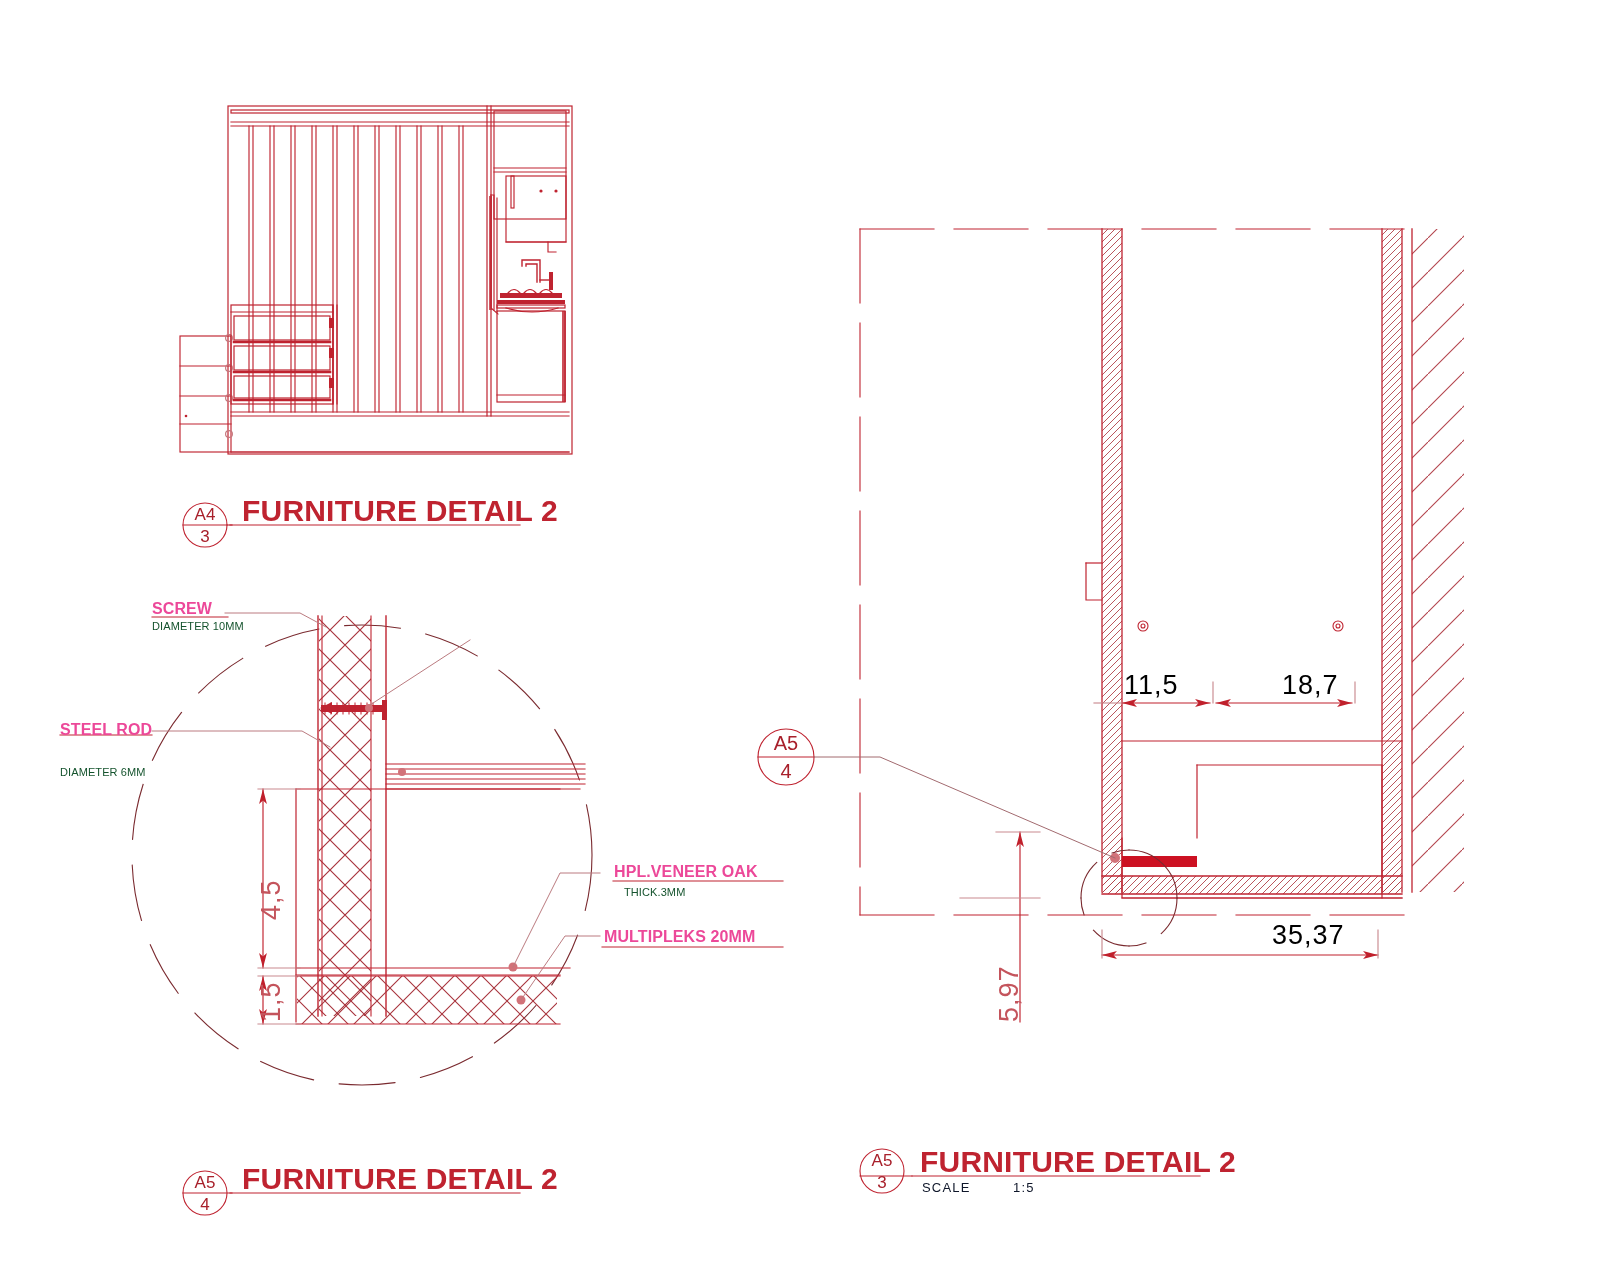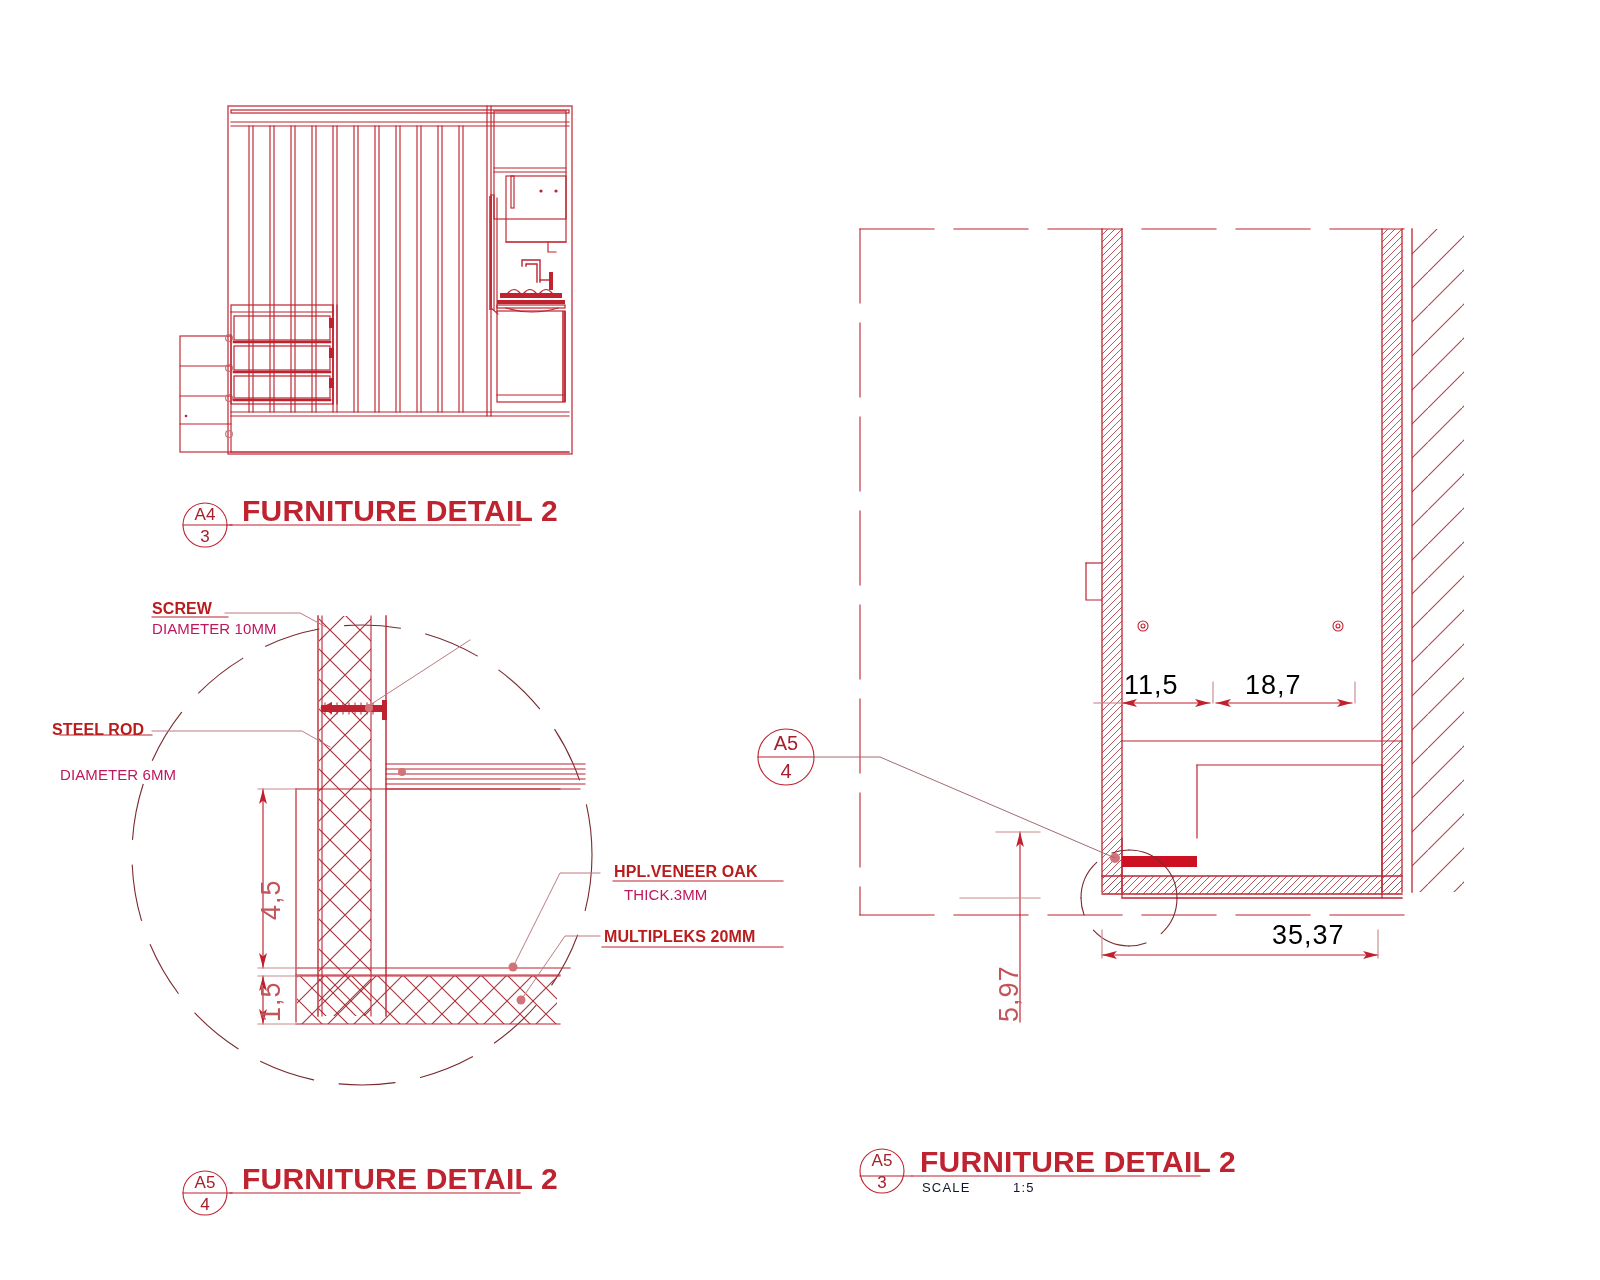--- a/index.html
+++ b/index.html
@@ -48,27 +48,27 @@
     text-align: center;
   }
   .bubble-bot {
     font-size: 17px;
     color: #a8202b;
     text-align: center;
   }
   .anno-bold {
     font-size: 16px;
     font-weight: bold;
-    color: #b91c1c;
+    color: #ec4899;
     letter-spacing: 0.1px;
   }
   .anno-reg {
-    font-size: 15px;
+    font-size: 11px;
     font-weight: normal;
-    color: #be185d;
+    color: #14532d;
     letter-spacing: 0.1px;
   }
   .dim-text {
     font-size: 27px;
     color: #000000;
     font-family: "Liberation Sans", sans-serif;
     letter-spacing: 1px;
   }
   .dim-text-v {
     font-size: 27px;
@@ -423,40 +423,40 @@
     </g>
   </svg>
 
   <div class="txt bubble-top" style="left:191px; top:506px; width:28px;">A4</div>
   <div class="txt bubble-bot" style="left:191px; top:528px; width:28px;">3</div>
   <div class="txt title-text" style="left:242px; top:496px;">FURNITURE DETAIL 2</div>
 
   <div class="txt anno-bold" style="left:152px; top:601px;">SCREW</div>
   <div class="txt anno-reg" style="left:152px; top:621px;">DIAMETER 10MM</div>
 
-  <div class="txt anno-bold" style="left:52px; top:722px;">STEEL ROD</div>
+  <div class="txt anno-bold" style="left:60px; top:722px;">STEEL ROD</div>
   <div class="txt anno-reg" style="left:60px; top:767px;">DIAMETER 6MM</div>
 
   <div class="txt anno-bold" style="left:614px; top:864px;text-align:center;">HPL.VENEER OAK</div>
   <div class="txt anno-reg" style="left:624px; top:887px;">THICK.3MM</div>
 
   <div class="txt anno-bold" style="left:604px; top:929px;">MULTIPLEKS 20MM</div>
 
   <div class="txt dim-text-v" style="left:258px; top:920px;">4,5</div>
   <div class="txt dim-text-v" style="left:258px; top:1022px;">1,5</div>
 
   <div class="txt bubble-top" style="left:191px; top:1174px; width:28px;">A5</div>
   <div class="txt bubble-bot" style="left:191px; top:1196px; width:28px;">4</div>
   <div class="txt title-text" style="left:242px; top:1164px;">FURNITURE DETAIL 2</div>
 
   <div class="txt bubble-top" style="left:770px; top:733px; width:32px; font-size:20px;">A5</div>
   <div class="txt bubble-bot" style="left:770px; top:761px; width:32px; font-size:20px;">4</div>
 
   <div class="txt dim-text" style="left:1124px; top:672px;">11,5</div>
-  <div class="txt dim-text" style="left:1245px; top:672px;text-align:center;">18,7</div>
+  <div class="txt dim-text" style="left:1282px; top:672px;text-align:center;">18,7</div>
   <div class="txt dim-text" style="left:1272px; top:922px;">35,37</div>
   <div class="txt dim-text-v" style="left:996px; top:1022px;">5,97</div>
 
   <div class="txt bubble-top" style="left:868px; top:1152px; width:28px;">A5</div>
   <div class="txt bubble-bot" style="left:868px; top:1174px; width:28px;">3</div>
   <div class="txt title-text" style="left:920px; top:1147px;">FURNITURE DETAIL 2</div>
   <div class="txt scale-label" style="left:922px; top:1181px;">SCALE</div>
   <div class="txt scale-label" style="left:1013px; top:1181px;">1:5</div>
 
 </div>

